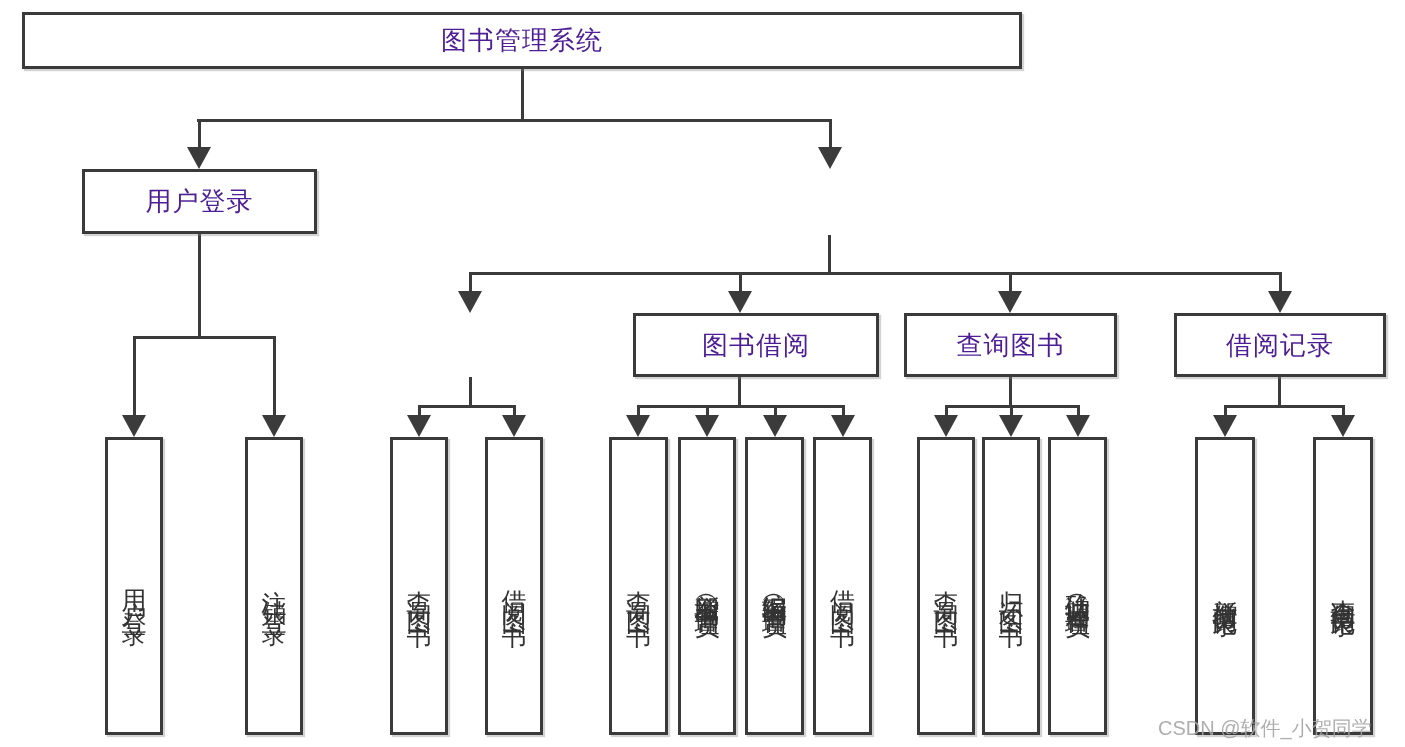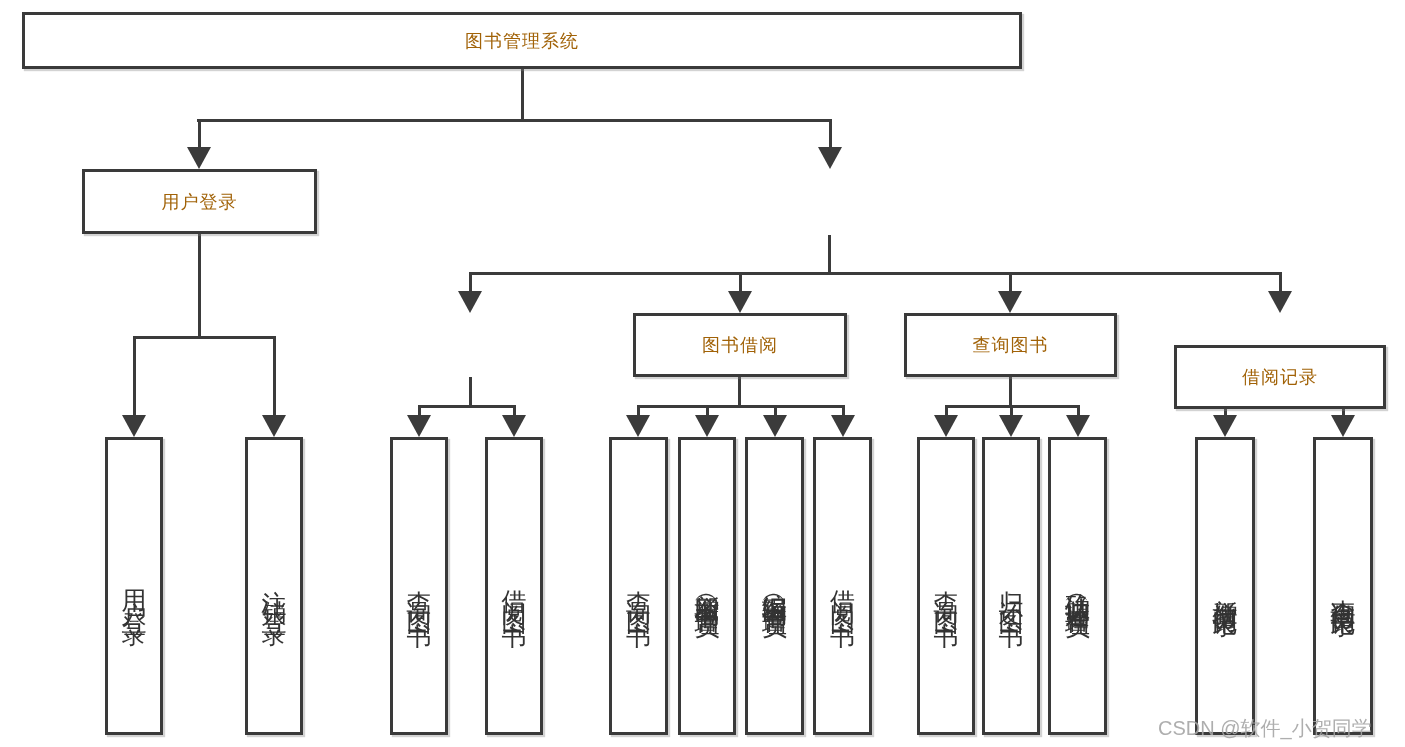--- a/index.html
+++ b/index.html
@@ -20,22 +20,22 @@
     box-sizing: border-box;
     background: #ffffff;
     border: 3px solid #3a3a3a;
     display: flex;
     align-items: center;
     justify-content: center;
     box-shadow: 2px 2px 1px rgba(130,130,130,0.35);
     z-index: 2;
   }
   .h-label {
-    font-size: 18px;
-    color: #a16207;
+    font-size: 26px;
+    color: #4c1d95;
     white-space: nowrap;
     letter-spacing: 1px;
   }
   .v-label {
     writing-mode: vertical-rl;
     font-size: 25px;
     color: #333333;
     letter-spacing: 11px;
     line-height: 1;
     padding-top: 11px; 
@@ -76,27 +76,27 @@
 <div id="canvas">
 
   <div class="box" style="left:22px; top:12px; width:1000px; height:57px;">
     <span class="h-label">图书管理系统</span>
   </div>
 
   <div class="box" style="left:82px; top:169px; width:235px; height:65px;">
     <span class="h-label">用户登录</span>
   </div>
 
-  <div class="box" style="left:633px; top:313px; width:214px; height:64px;text-align:center;">
+  <div class="box" style="left:633px; top:313px; width:246px; height:64px;text-align:center;">
     <span class="h-label">图书借阅</span>
   </div>
   <div class="box" style="left:904px; top:313px; width:213px; height:64px;">
     <span class="h-label">查询图书</span>
   </div>
-  <div class="box" style="left:1174px; top:313px; width:212px; height:64px;margin-top:32px;">
+  <div class="box" style="left:1174px; top:313px; width:212px; height:64px;">
     <span class="h-label">借阅记录</span>
   </div>
 
   <div class="box" style="left:105px; top:437px; width:58px; height:298px;">
     <span class="v-label">用户登录</span>
   </div>
   <div class="box" style="left:245px; top:437px; width:58px; height:298px;">
     <span class="v-label">注销登录</span>
   </div>
 

